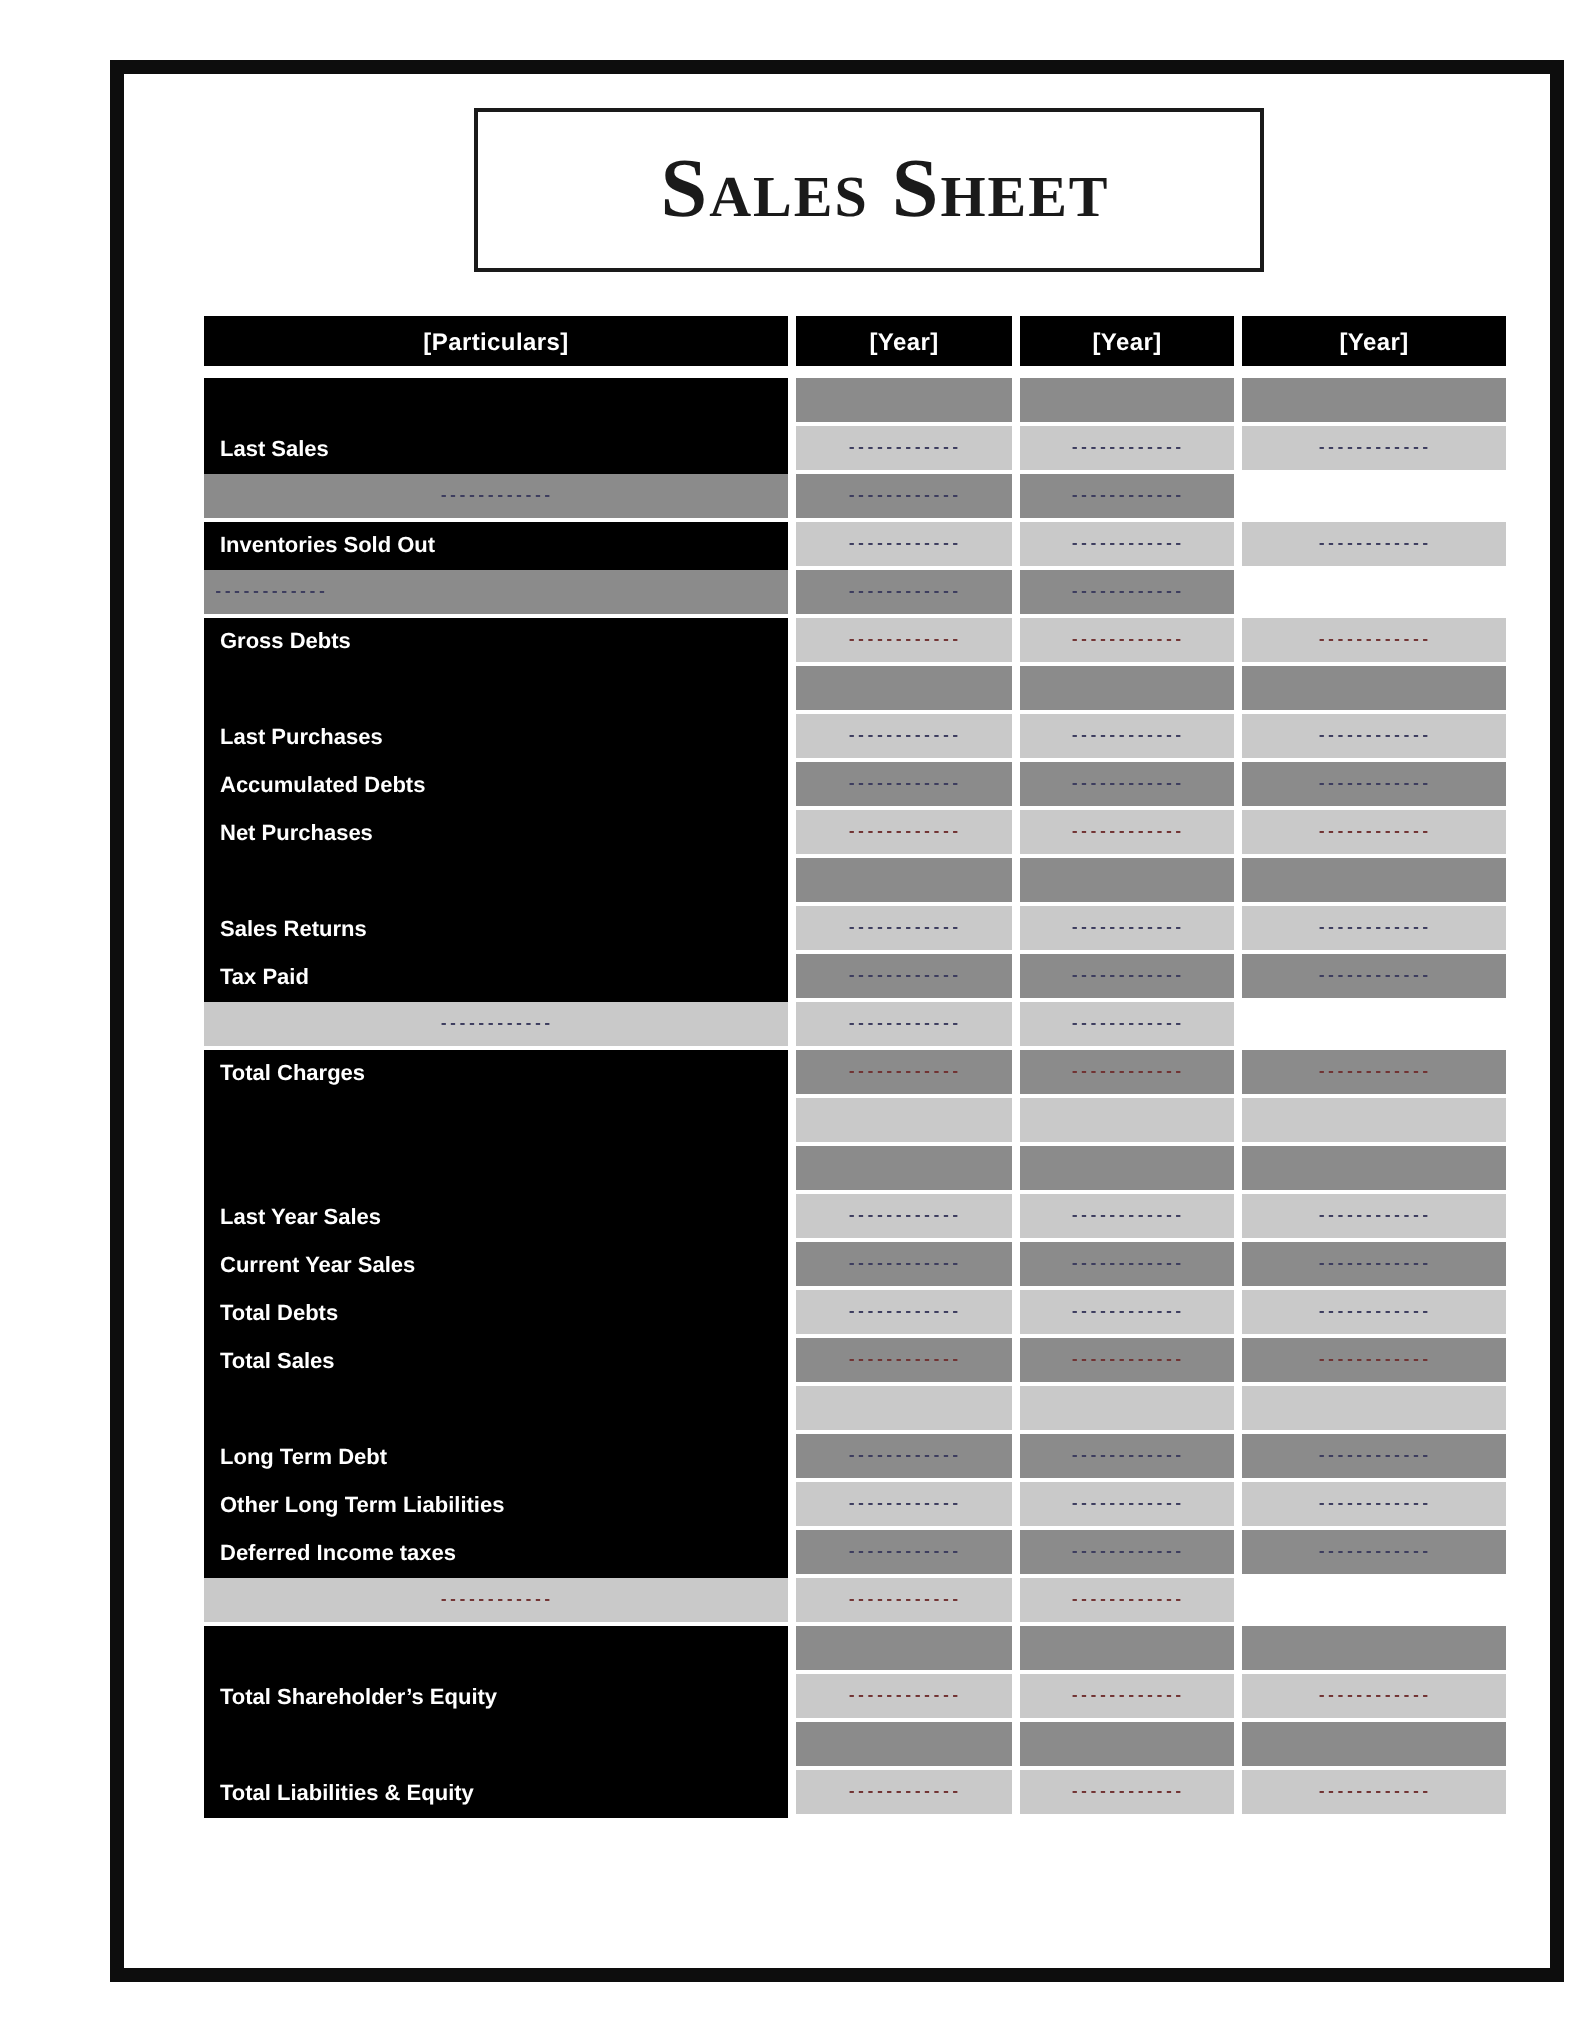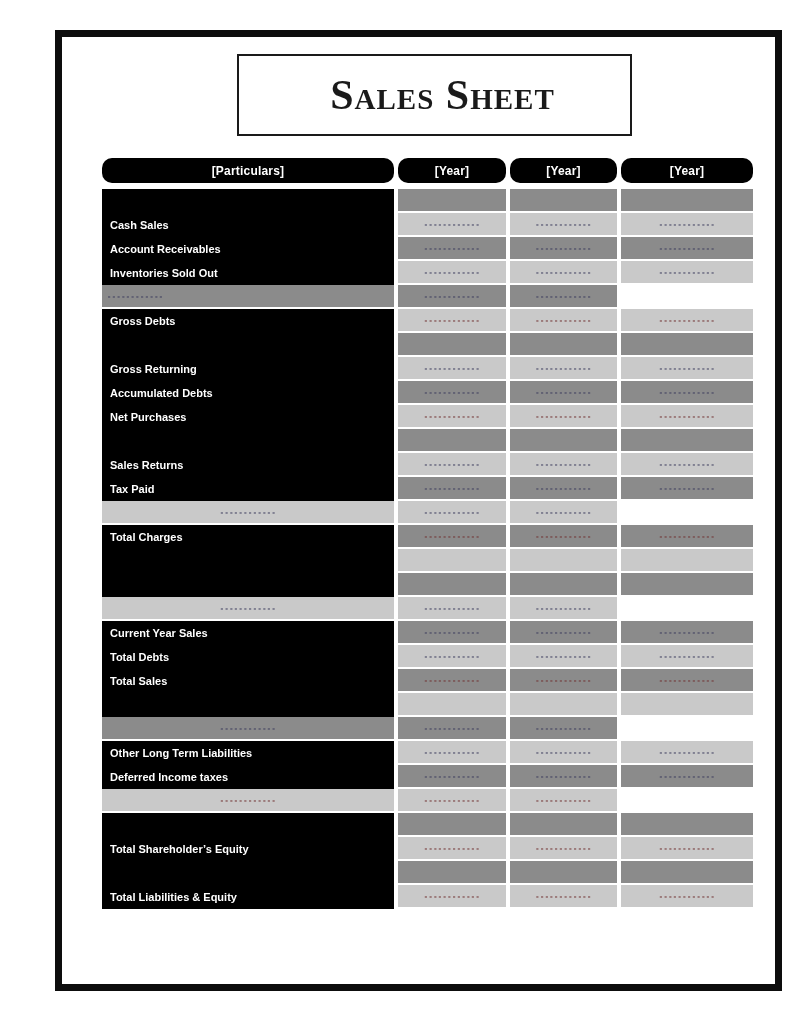--- a/index.html
+++ b/index.html
@@ -21,21 +21,21 @@
     font-variant:small-caps; font-weight:bold; font-size:42px;
     letter-spacing:1px; color:#1a1a1a; transform:translateX(8px);
   }
   .sheet { position:absolute; left:78px; top:158px; width:651px; }
   .hdr-row, .body-row {
     display:grid; grid-template-columns:292px 108px 107px 132px; column-gap:4px;
   }
   .hdr-row { height:25px; margin-bottom:6px; }
   .hdr-cell {
     background:#000000; color:#ffffff; font-weight:bold; font-size:12px;
-    display:flex; align-items:center; justify-content:center; letter-spacing:0.2px;border-radius:10px;
+    display:flex; align-items:center; justify-content:center; letter-spacing:0.2px;
   }
   .body-row { height:24px; }
   .label-cell {
     background:#000000; color:#ffffff; font-weight:bold; font-size:11px;
     line-height:24px; padding-left:8px; box-sizing:border-box;
     white-space:nowrap; overflow:hidden;
   }
   .year-cell {
     box-shadow: inset 0 -2px 0 #ffffff;
     text-align:center; line-height:22px; box-sizing:border-box;
@@ -70,28 +70,27 @@
     </div>
     <div id="table-body">
     <div class="body-row">
       <div class="label-cell"></div>
       <div class="year-cell shade-dark"></div>
       <div class="year-cell shade-dark"></div>
       <div class="year-cell shade-dark"></div>
     </div>
 
     <div class="body-row">
-      <div class="label-cell">Cash Sales</div>
-      <div class="year-cell shade-light"><span class="dashes dash-navy">------------</span></div>
-      <div class="year-cell shade-light"><span class="dashes dash-navy">------------</span></div>
-      <div class="year-cell shade-light"><span class="dashes dash-navy">------------</span></div>
-    </div>
-
-    <div class="body-row">
-      <div class="label-cell">Account Receivables</div>
+      <div class="label-cell">Last Sales</div>
+      <div class="year-cell shade-light"><span class="dashes dash-navy">------------</span></div>
+      <div class="year-cell shade-light"><span class="dashes dash-navy">------------</span></div>
+      <div class="year-cell shade-light"><span class="dashes dash-navy">------------</span></div>
+    </div>
+
+    <div class="body-row">
       <div class="year-cell shade-dark"><span class="dashes dash-navy">------------</span></div>
       <div class="year-cell shade-dark"><span class="dashes dash-navy">------------</span></div>
       <div class="year-cell shade-dark"><span class="dashes dash-navy">------------</span></div>
     </div>
 
     <div class="body-row">
       <div class="label-cell">Inventories Sold Out</div>
       <div class="year-cell shade-light"><span class="dashes dash-navy">------------</span></div>
       <div class="year-cell shade-light"><span class="dashes dash-navy">------------</span></div>
       <div class="year-cell shade-light"><span class="dashes dash-navy">------------</span></div>
@@ -111,21 +110,21 @@
     </div>
 
     <div class="body-row">
       <div class="label-cell"></div>
       <div class="year-cell shade-dark"></div>
       <div class="year-cell shade-dark"></div>
       <div class="year-cell shade-dark"></div>
     </div>
 
     <div class="body-row">
-      <div class="label-cell">Gross Returning</div>
+      <div class="label-cell">Last Purchases</div>
       <div class="year-cell shade-light"><span class="dashes dash-navy">------------</span></div>
       <div class="year-cell shade-light"><span class="dashes dash-navy">------------</span></div>
       <div class="year-cell shade-light"><span class="dashes dash-navy">------------</span></div>
     </div>
 
     <div class="body-row">
       <div class="label-cell">Accumulated Debts</div>
       <div class="year-cell shade-dark"><span class="dashes dash-navy">------------</span></div>
       <div class="year-cell shade-dark"><span class="dashes dash-navy">------------</span></div>
       <div class="year-cell shade-dark"><span class="dashes dash-navy">------------</span></div>
@@ -180,20 +179,21 @@
     </div>
 
     <div class="body-row">
       <div class="label-cell"></div>
       <div class="year-cell shade-dark"></div>
       <div class="year-cell shade-dark"></div>
       <div class="year-cell shade-dark"></div>
     </div>
 
     <div class="body-row">
+      <div class="label-cell">Last Year Sales</div>
       <div class="year-cell shade-light"><span class="dashes dash-navy">------------</span></div>
       <div class="year-cell shade-light"><span class="dashes dash-navy">------------</span></div>
       <div class="year-cell shade-light"><span class="dashes dash-navy">------------</span></div>
     </div>
 
     <div class="body-row">
       <div class="label-cell">Current Year Sales</div>
       <div class="year-cell shade-dark"><span class="dashes dash-navy">------------</span></div>
       <div class="year-cell shade-dark"><span class="dashes dash-navy">------------</span></div>
       <div class="year-cell shade-dark"><span class="dashes dash-navy">------------</span></div>
@@ -214,20 +214,21 @@
     </div>
 
     <div class="body-row">
       <div class="label-cell"></div>
       <div class="year-cell shade-light"></div>
       <div class="year-cell shade-light"></div>
       <div class="year-cell shade-light"></div>
     </div>
 
     <div class="body-row">
+      <div class="label-cell">Long Term Debt</div>
       <div class="year-cell shade-dark"><span class="dashes dash-navy">------------</span></div>
       <div class="year-cell shade-dark"><span class="dashes dash-navy">------------</span></div>
       <div class="year-cell shade-dark"><span class="dashes dash-navy">------------</span></div>
     </div>
 
     <div class="body-row">
       <div class="label-cell">Other Long Term Liabilities</div>
       <div class="year-cell shade-light"><span class="dashes dash-navy">------------</span></div>
       <div class="year-cell shade-light"><span class="dashes dash-navy">------------</span></div>
       <div class="year-cell shade-light"><span class="dashes dash-navy">------------</span></div>

